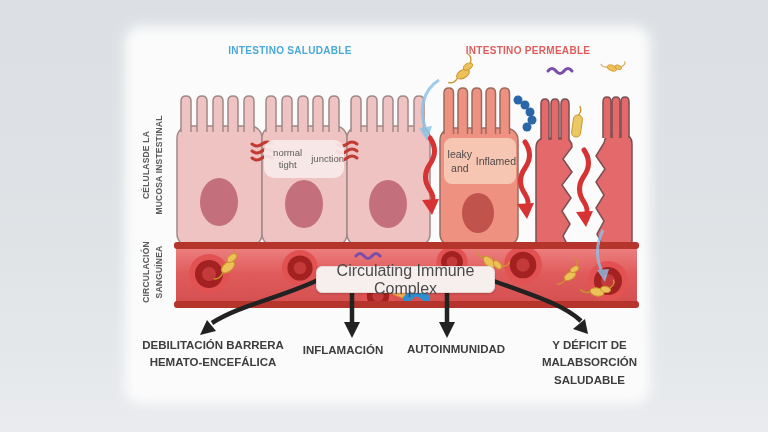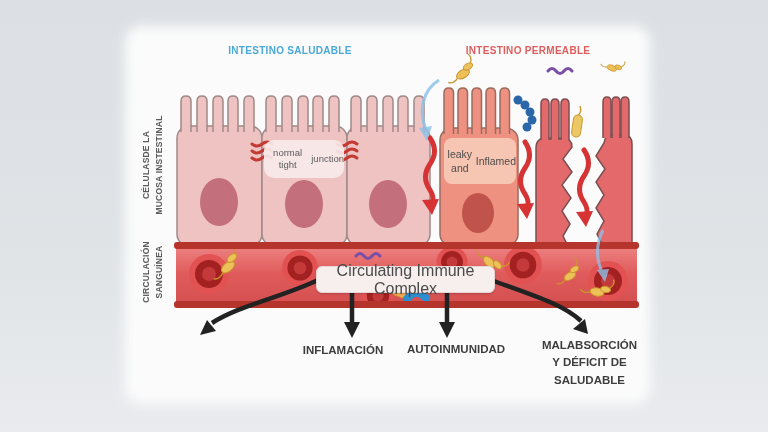--- a/index.html
+++ b/index.html
@@ -219,25 +219,29 @@
 <div class="callout tj-box">
   <div>normal tight</div>
   <div>junction</div>
 </div>
 <div class="callout leaky-box">
   <div>leaky and</div>
   <div>Inflamed</div>
 </div>
 <div class="callout cic-box">Circulating Immune Complex</div>
 
+<div class="outcome o1">
+  <div>DEBILITACIÓN BARRERA</div>
+  <div>HEMATO-ENCEFÁLICA</div>
+</div>
 <div class="outcome o2">
   <div>INFLAMACIÓN</div>
 </div>
 <div class="outcome o3">
   <div>AUTOINMUNIDAD</div>
 </div>
 <div class="outcome o4">
+  <div>Y DÉFICIT DE</div>
   <div>MALABSORCIÓN</div>
-  <div>Y DÉFICIT DE</div>
   <div>SALUDABLE</div>
 </div>
 
 </div>
 
 </body></html>

